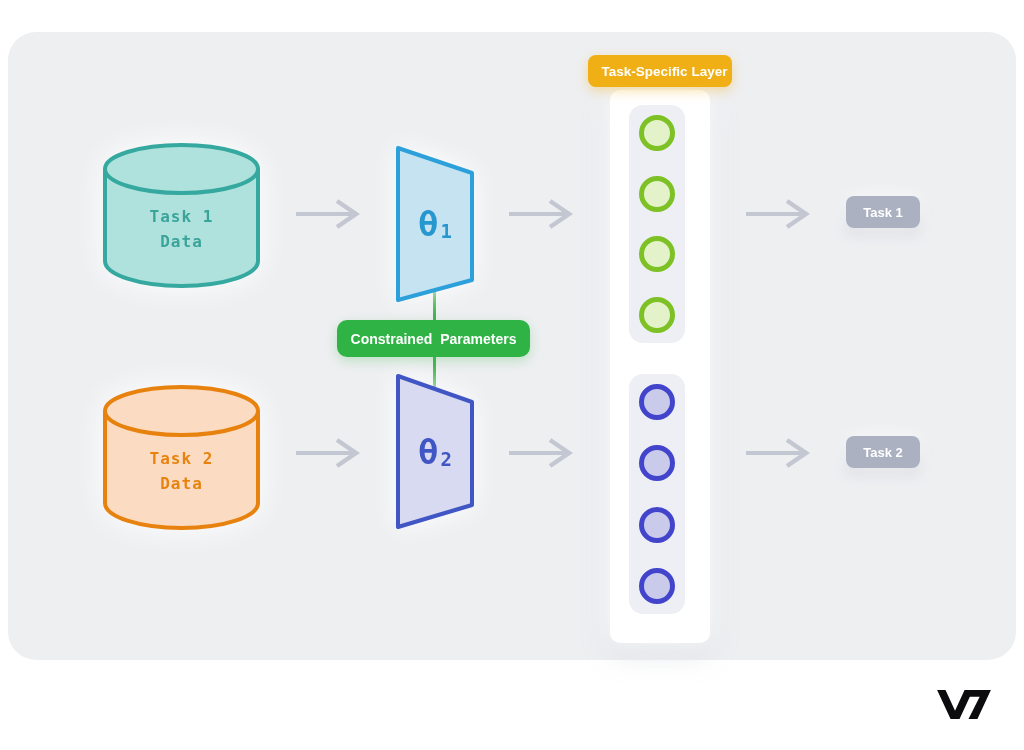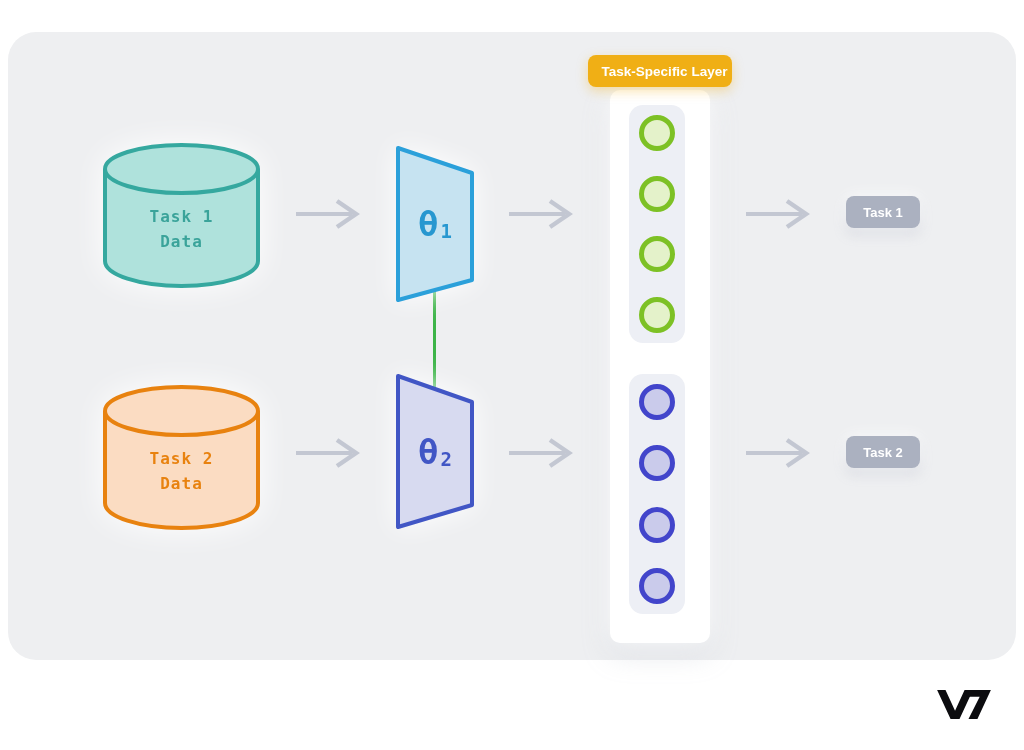--- a/index.html
+++ b/index.html
@@ -140,20 +140,21 @@
   <div class="trap t2">
     <svg width="82" height="160" viewBox="0 0 82 160">
       <polygon points="4,4 78,30 78,133 4,155" fill="#d7daf0" stroke="#4156c5" stroke-width="4" stroke-linejoin="round"></polygon>
     </svg>
     <div class="theta">
       <span>θ</span>
         <span class="sub">2</span>
     </div>
   </div>
 
+  <div class="cp-badge">Constrained Parameters</div>
 
   <div class="column">
     <div class="node-group g1">
         <div class="node" style="border-color: rgb(125, 193, 37); background: rgb(228, 242, 202);"></div>
         <div class="node" style="border-color: rgb(125, 193, 37); background: rgb(228, 242, 202);"></div>
         <div class="node" style="border-color: rgb(125, 193, 37); background: rgb(228, 242, 202);"></div>
         <div class="node" style="border-color: rgb(125, 193, 37); background: rgb(228, 242, 202);"></div>
       </div>
     <div class="node-group g2">
         <div class="node" style="border-color: rgb(66, 69, 203); background: rgb(202, 203, 235);"></div>

